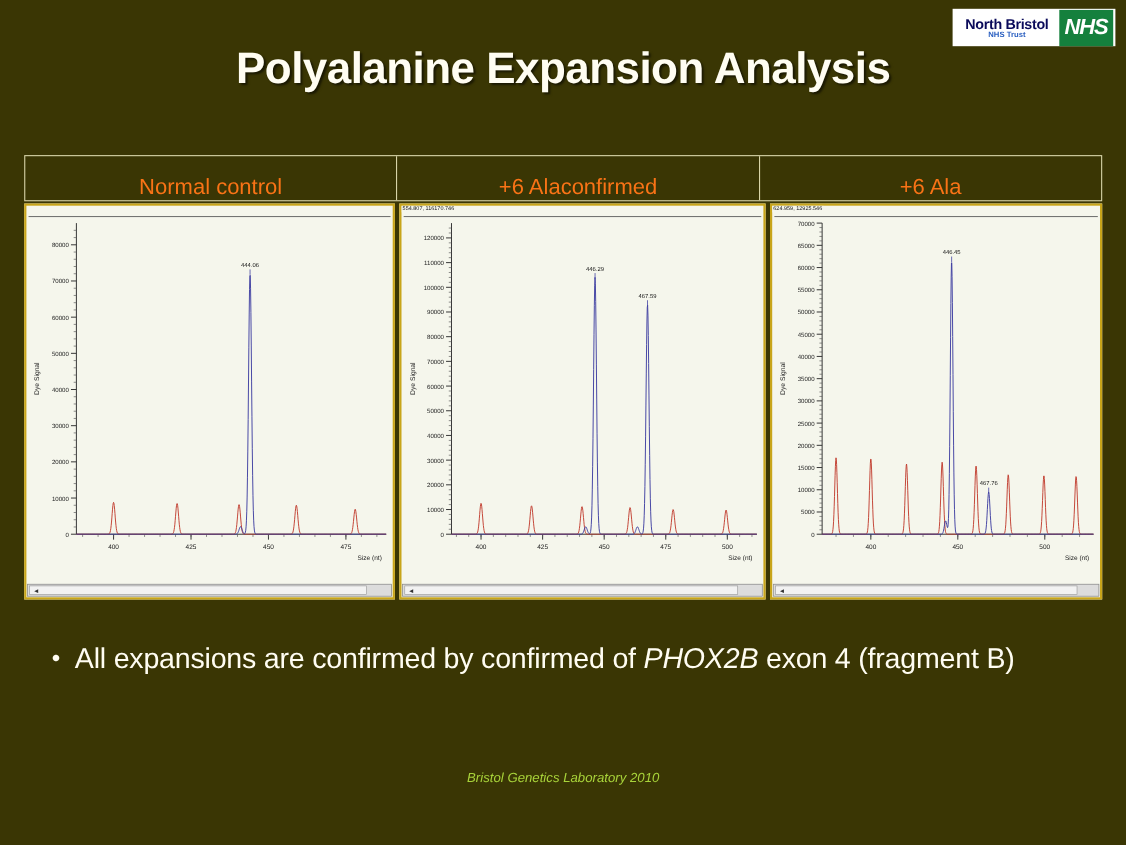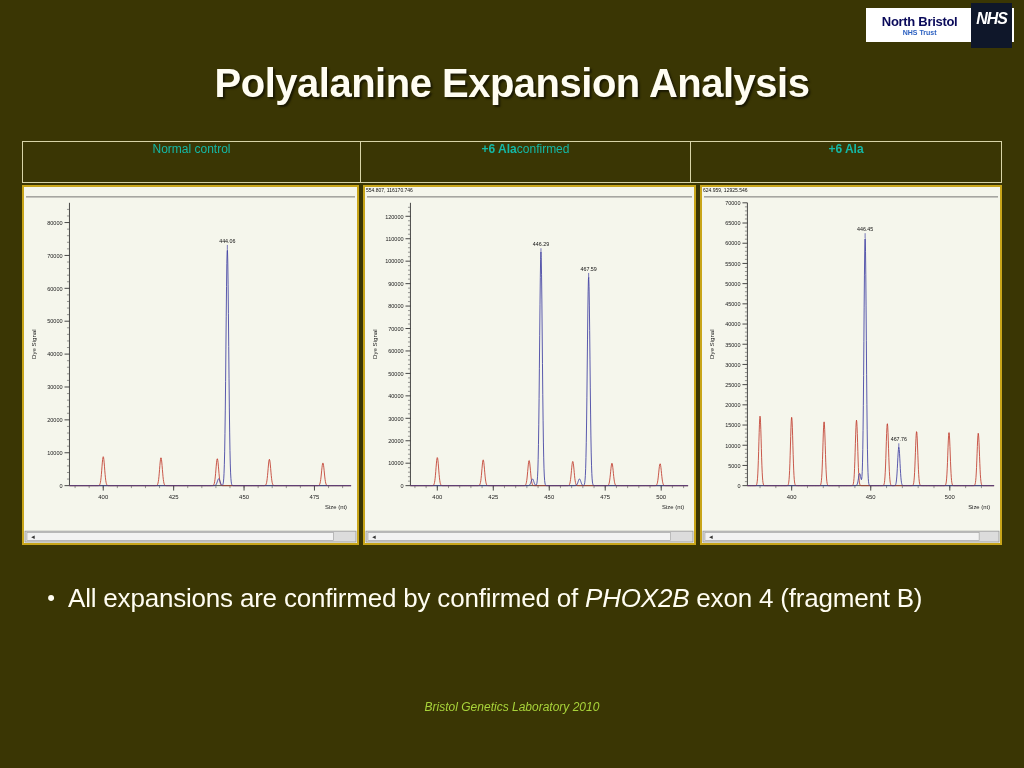--- a/index.html
+++ b/index.html
@@ -26,56 +26,55 @@
   }
   .nhs-trustname{
     font-size:13px; font-weight:bold; color:#0a0a5a;
     letter-spacing:-0.3px; white-space:nowrap;
   }
   .nhs-trustsub{
     font-size:7px; font-weight:bold; color:#2a5fc0;
     letter-spacing:0px; margin-top:1px; white-space:nowrap;
   }
   .nhs-right{
-    background:#0f172a; color:#ffffff;
-    font-size:16px; font-weight:bold; font-style:italic;
-    padding:2px 5px 15px 5px; letter-spacing:-1px;
+    background:#15803d; color:#ffffff;
+    font-size:20px; font-weight:bold; font-style:italic;
+    padding:2px 5px 3px 5px; letter-spacing:-1px;
     line-height:1; height:28px;
     display:flex; align-items:center;
   }
   
   .title{
     position:absolute; top:40px; left:0; width:1024px;
     text-align:center;
     color:#fffdf2;
     font-size:40px; font-weight:bold;
     letter-spacing:-0.5px;
     text-shadow:2px 2px 2px rgba(0,0,0,.55);
-    margin-top:21px;
   }
   
   .hdr-row{
     position:absolute; left:22px; top:141px;
     width:980px; height:42px;
     display:flex;
     border:1px solid #d8d4a8;
     box-sizing:border-box;
   }
   .hdr-cell{
-    display:flex; align-items:flex-start; justify-content:center;
-    color:#14b8a6; font-size:12px;
+    display:flex; align-items:flex-end; justify-content:center;
+    color:#f97316; font-size:20px;
     box-sizing:border-box;
     border-right:1px solid #d8d4a8;
     white-space:nowrap;
   }
   .hdr-cell:last-child{border-right:none;}
   .hdr-cell.c1{width:338px;}
   .hdr-cell.c2{width:330px;}
   .hdr-cell.c3{width:310px;}
-  .hdr-cell b{font-weight:bold;}
+  .hdr-cell b{font-weight:normal;}
   
   .charts-row{
     position:absolute; left:22px; top:185px;
     width:980px; height:360px;
     display:flex; gap:4px;
   }
   .chart-frame{
     background:#f5f6ec;
     border:2px solid #c8a51a;
     box-sizing:border-box;

